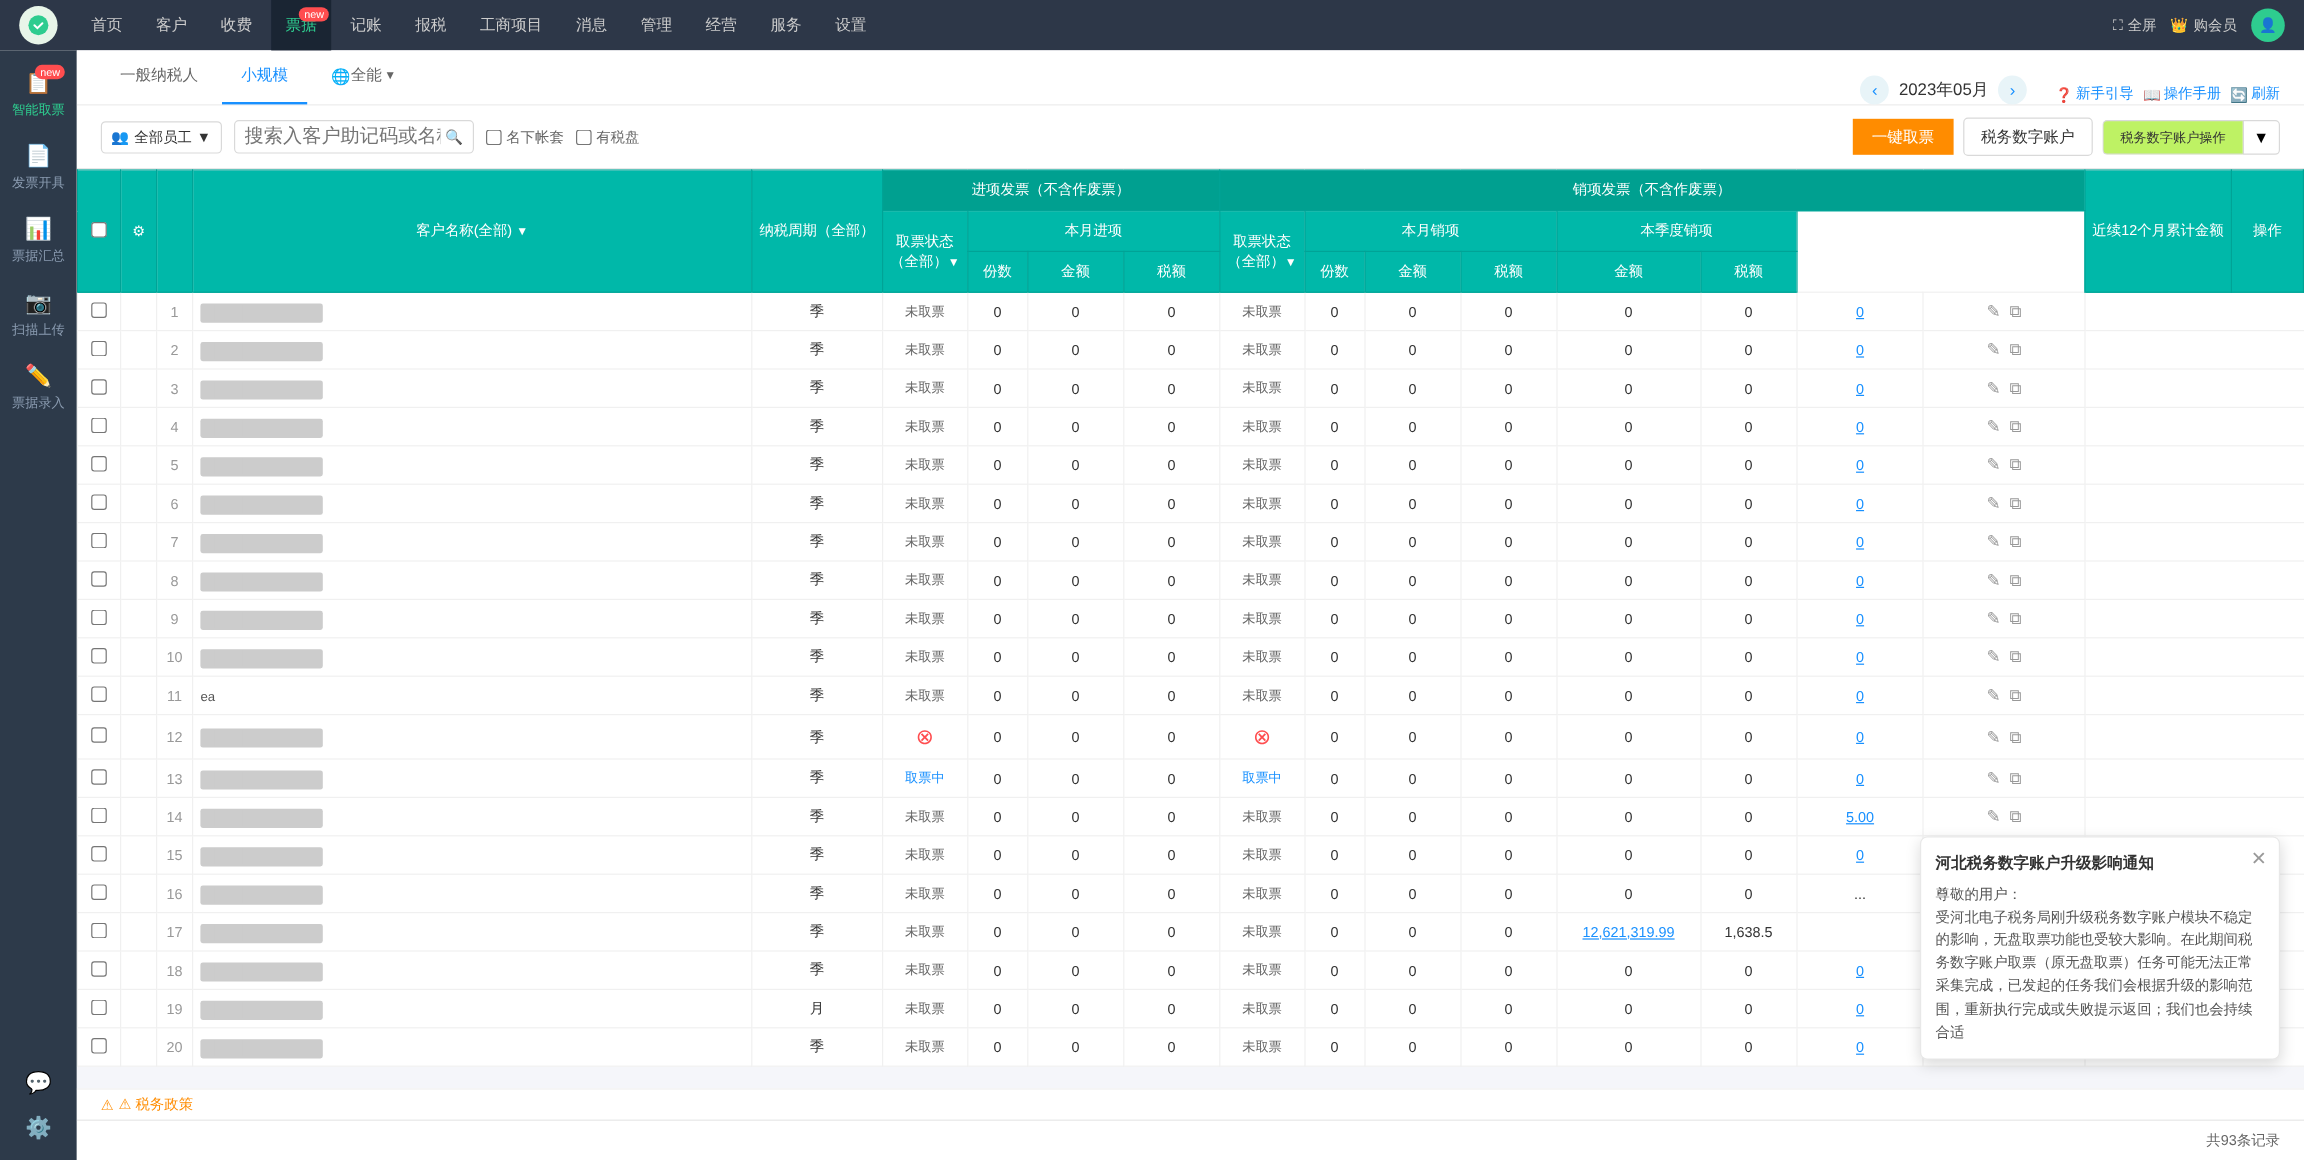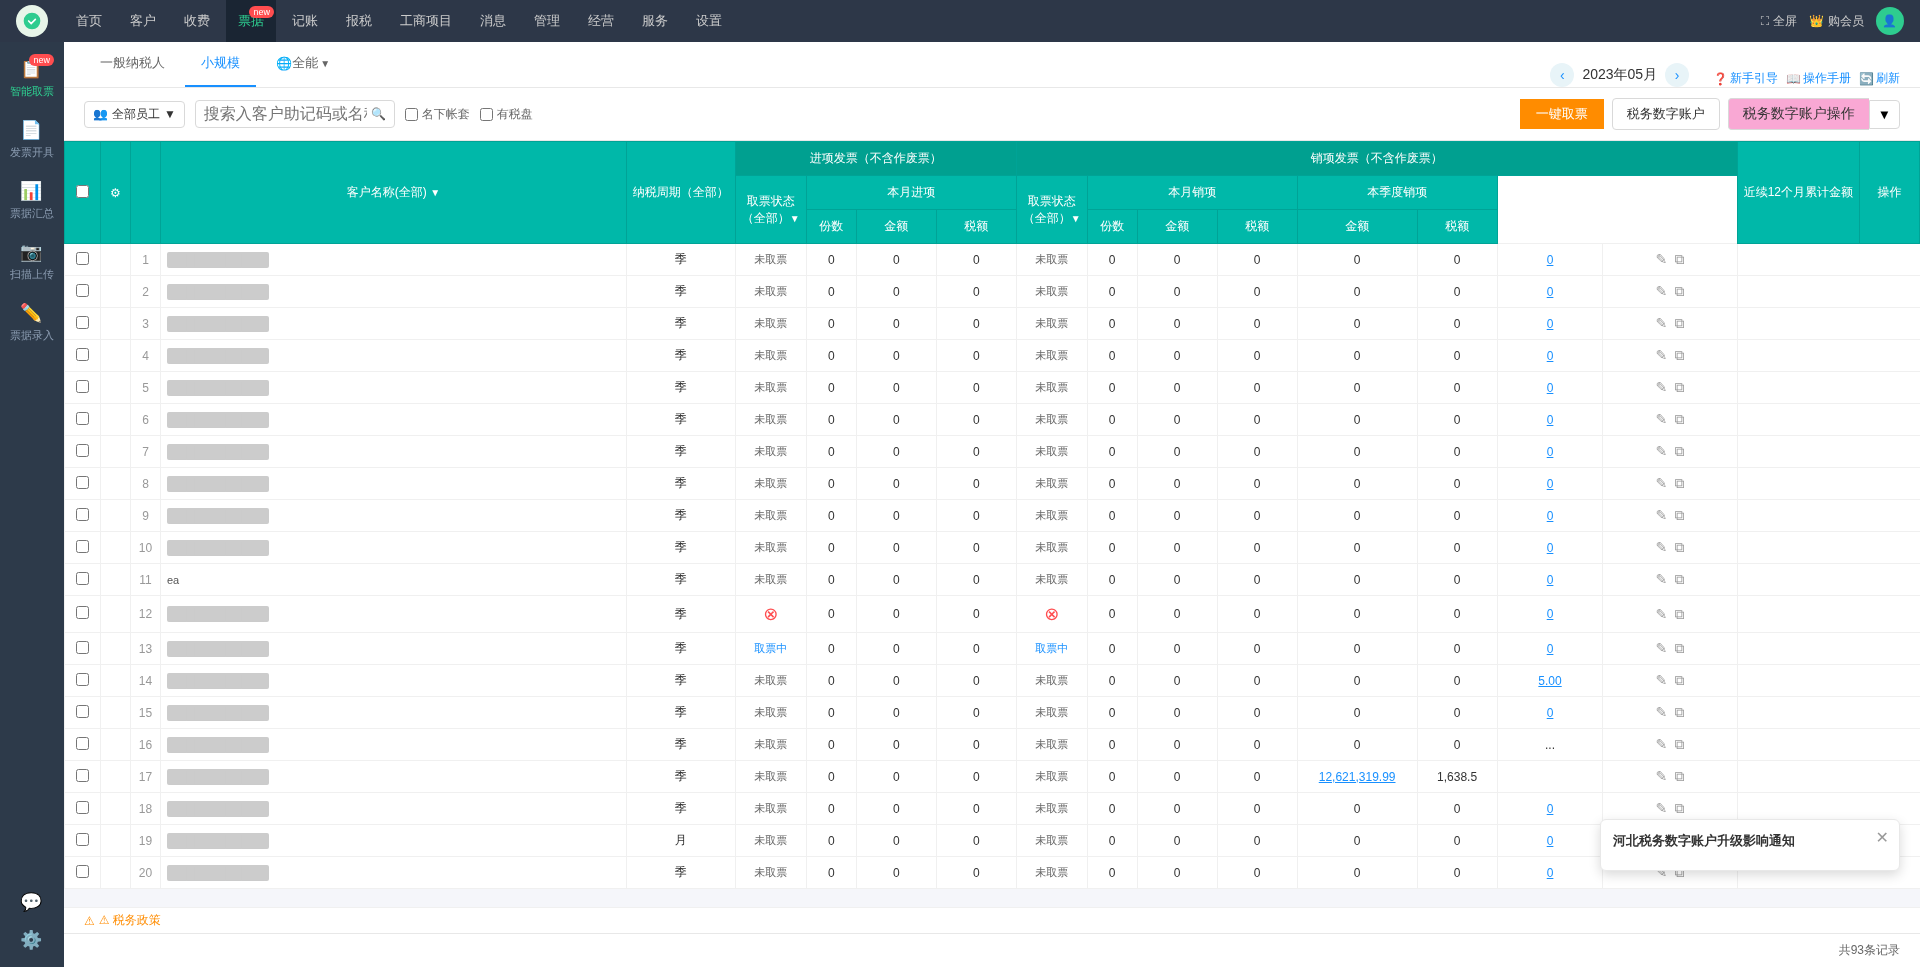--- a/index.html
+++ b/index.html
@@ -42,42 +42,42 @@
     .toolbar { background: #fff; padding: 10px 20px; display: flex; align-items: center; gap: 10px; border-bottom: 1px solid #e8e8e8; }
     .select-box { border: 1px solid #d9d9d9; border-radius: 4px; padding: 4px 8px; display: flex; align-items: center; gap: 4px; cursor: pointer; font-size: 12px; background: #fff; }
     .search-box { border: 1px solid #d9d9d9; border-radius: 4px; padding: 4px 8px; display: flex; align-items: center; gap: 4px; width: 200px; }
     .search-box input { border: none; outline: none; font-size: 16px; width: 100%; color: #0f172a; }
     .checkbox-label { display: flex; align-items: center; gap: 4px; cursor: pointer; font-size: 12px; color: #666; }
     .checkbox-label input { cursor: pointer; }
     .toolbar-right { margin-left: auto; display: flex; gap: 8px; align-items: center; }
     .btn-primary { background: #ff8c00; color: #fff; border: none; border-radius: 0; padding: 6px 16px; cursor: pointer; font-size: 13px; }
     .btn-default { background: #fff; color: #333; border: 1px solid #d9d9d9; border-radius: 4px; padding: 6px 14px; cursor: pointer; font-size: 13px; }
     .btn-split { display: flex; align-items: center; }
-    .btn-split .main { background: #f9a8d4; color: #333; border: 1px solid #d9d9d9; border-radius: 4px 0 0 4px; padding: 6px 14px; cursor: pointer; font-size: 14px; border-right: none; }
+    .btn-split .main { background: #bef264; color: #333; border: 1px solid #d9d9d9; border-radius: 4px 0 0 4px; padding: 6px 14px; cursor: pointer; font-size: 11px; border-right: none; }
     .btn-split .arrow { background: #fff; border: 1px solid #d9d9d9; border-radius: 0 4px 4px 0; padding: 6px 8px; cursor: pointer; }
 
     
     .table-wrapper { flex: 1; overflow: auto; padding: 0; }
     table { width: 100%; border-collapse: collapse; background: #fff; }
     thead tr { background: #00b8a9; color: #fff; }
     thead th { padding: 8px 6px; text-align: center; font-weight: 500; font-size: 12px; border: 1px solid #00a396; white-space: nowrap; }
     tbody tr { border-bottom: 1px solid #f0f0f0; }
     tbody td { padding: 7px 6px; text-align: center; font-size: 12px; color: #333; border: 1px solid #f0f0f0; white-space: nowrap; }
     tbody td.left { text-align: left; }
     .tag-unread { color: #666; font-size: 11px; }
     .tag-reading { color: #1890ff; font-size: 11px; margin-top: 32px; }
     .edit-icon { color: #999; cursor: pointer; font-size: 14px; margin: 0 2px; }
     .num-link { color: #1890ff; text-decoration: underline; cursor: pointer; }
     .row-num { color: #999; }
     
     
     .table-footer { background: #fff; padding: 8px 20px; border-top: 1px solid #e8e8e8; display: flex; align-items: center; justify-content: flex-end; font-size: 12px; color: #666; }
 
     
-    .notification-popup { position: fixed; right: 20px; bottom: 96px; width: 300px; background: #fff; border: 1px solid #e8e8e8; border-radius: 6px; box-shadow: 0 4px 12px rgba(0,0,0,0.15); padding: 12px; z-index: 100; }
+    .notification-popup { position: fixed; right: 20px; bottom: 84px; width: 300px; background: #fff; border: 1px solid #e8e8e8; border-radius: 6px; box-shadow: 0 4px 12px rgba(0,0,0,0.15); padding: 12px; z-index: 100; }
     .notification-title { font-size: 13px; font-weight: bold; color: #333; margin-bottom: 8px; }
     .notification-body { font-size: 12px; color: #555; line-height: 1.6; }
     .notification-close { position: absolute; right: 10px; top: 8px; cursor: pointer; color: #999; font-size: 16px; }
     
     
     .policy-bar { background: #fff; padding: 4px 20px; display: flex; align-items: center; gap: 4px; font-size: 12px; color: #ff8c00; border-top: 1px solid #f0f0f0; cursor: pointer; }
   </style>
 </head>
 <body>
 
@@ -682,13 +682,15 @@
 
     <div class="table-footer">
       <span>共93条记录</span>
     </div>
   </div>
 </div>
 
 <div class="notification-popup">
   <div class="notification-title">河北税务数字账户升级影响通知</div>
   <span class="notification-close">✕</span>
+  <div class="notification-body" style="white-space:pre-line;">尊敬的用户：
+受河北电子税务局刚升级税务数字账户模块不稳定的影响，无盘取票功能也受较大影响。在此期间税务数字账户取票（原无盘取票）任务可能无法正常采集完成，已发起的任务我们会根据升级的影响范围，重新执行完成或失败提示返回；我们也会持续合适</div>
 </div>
 
 </body></html>

